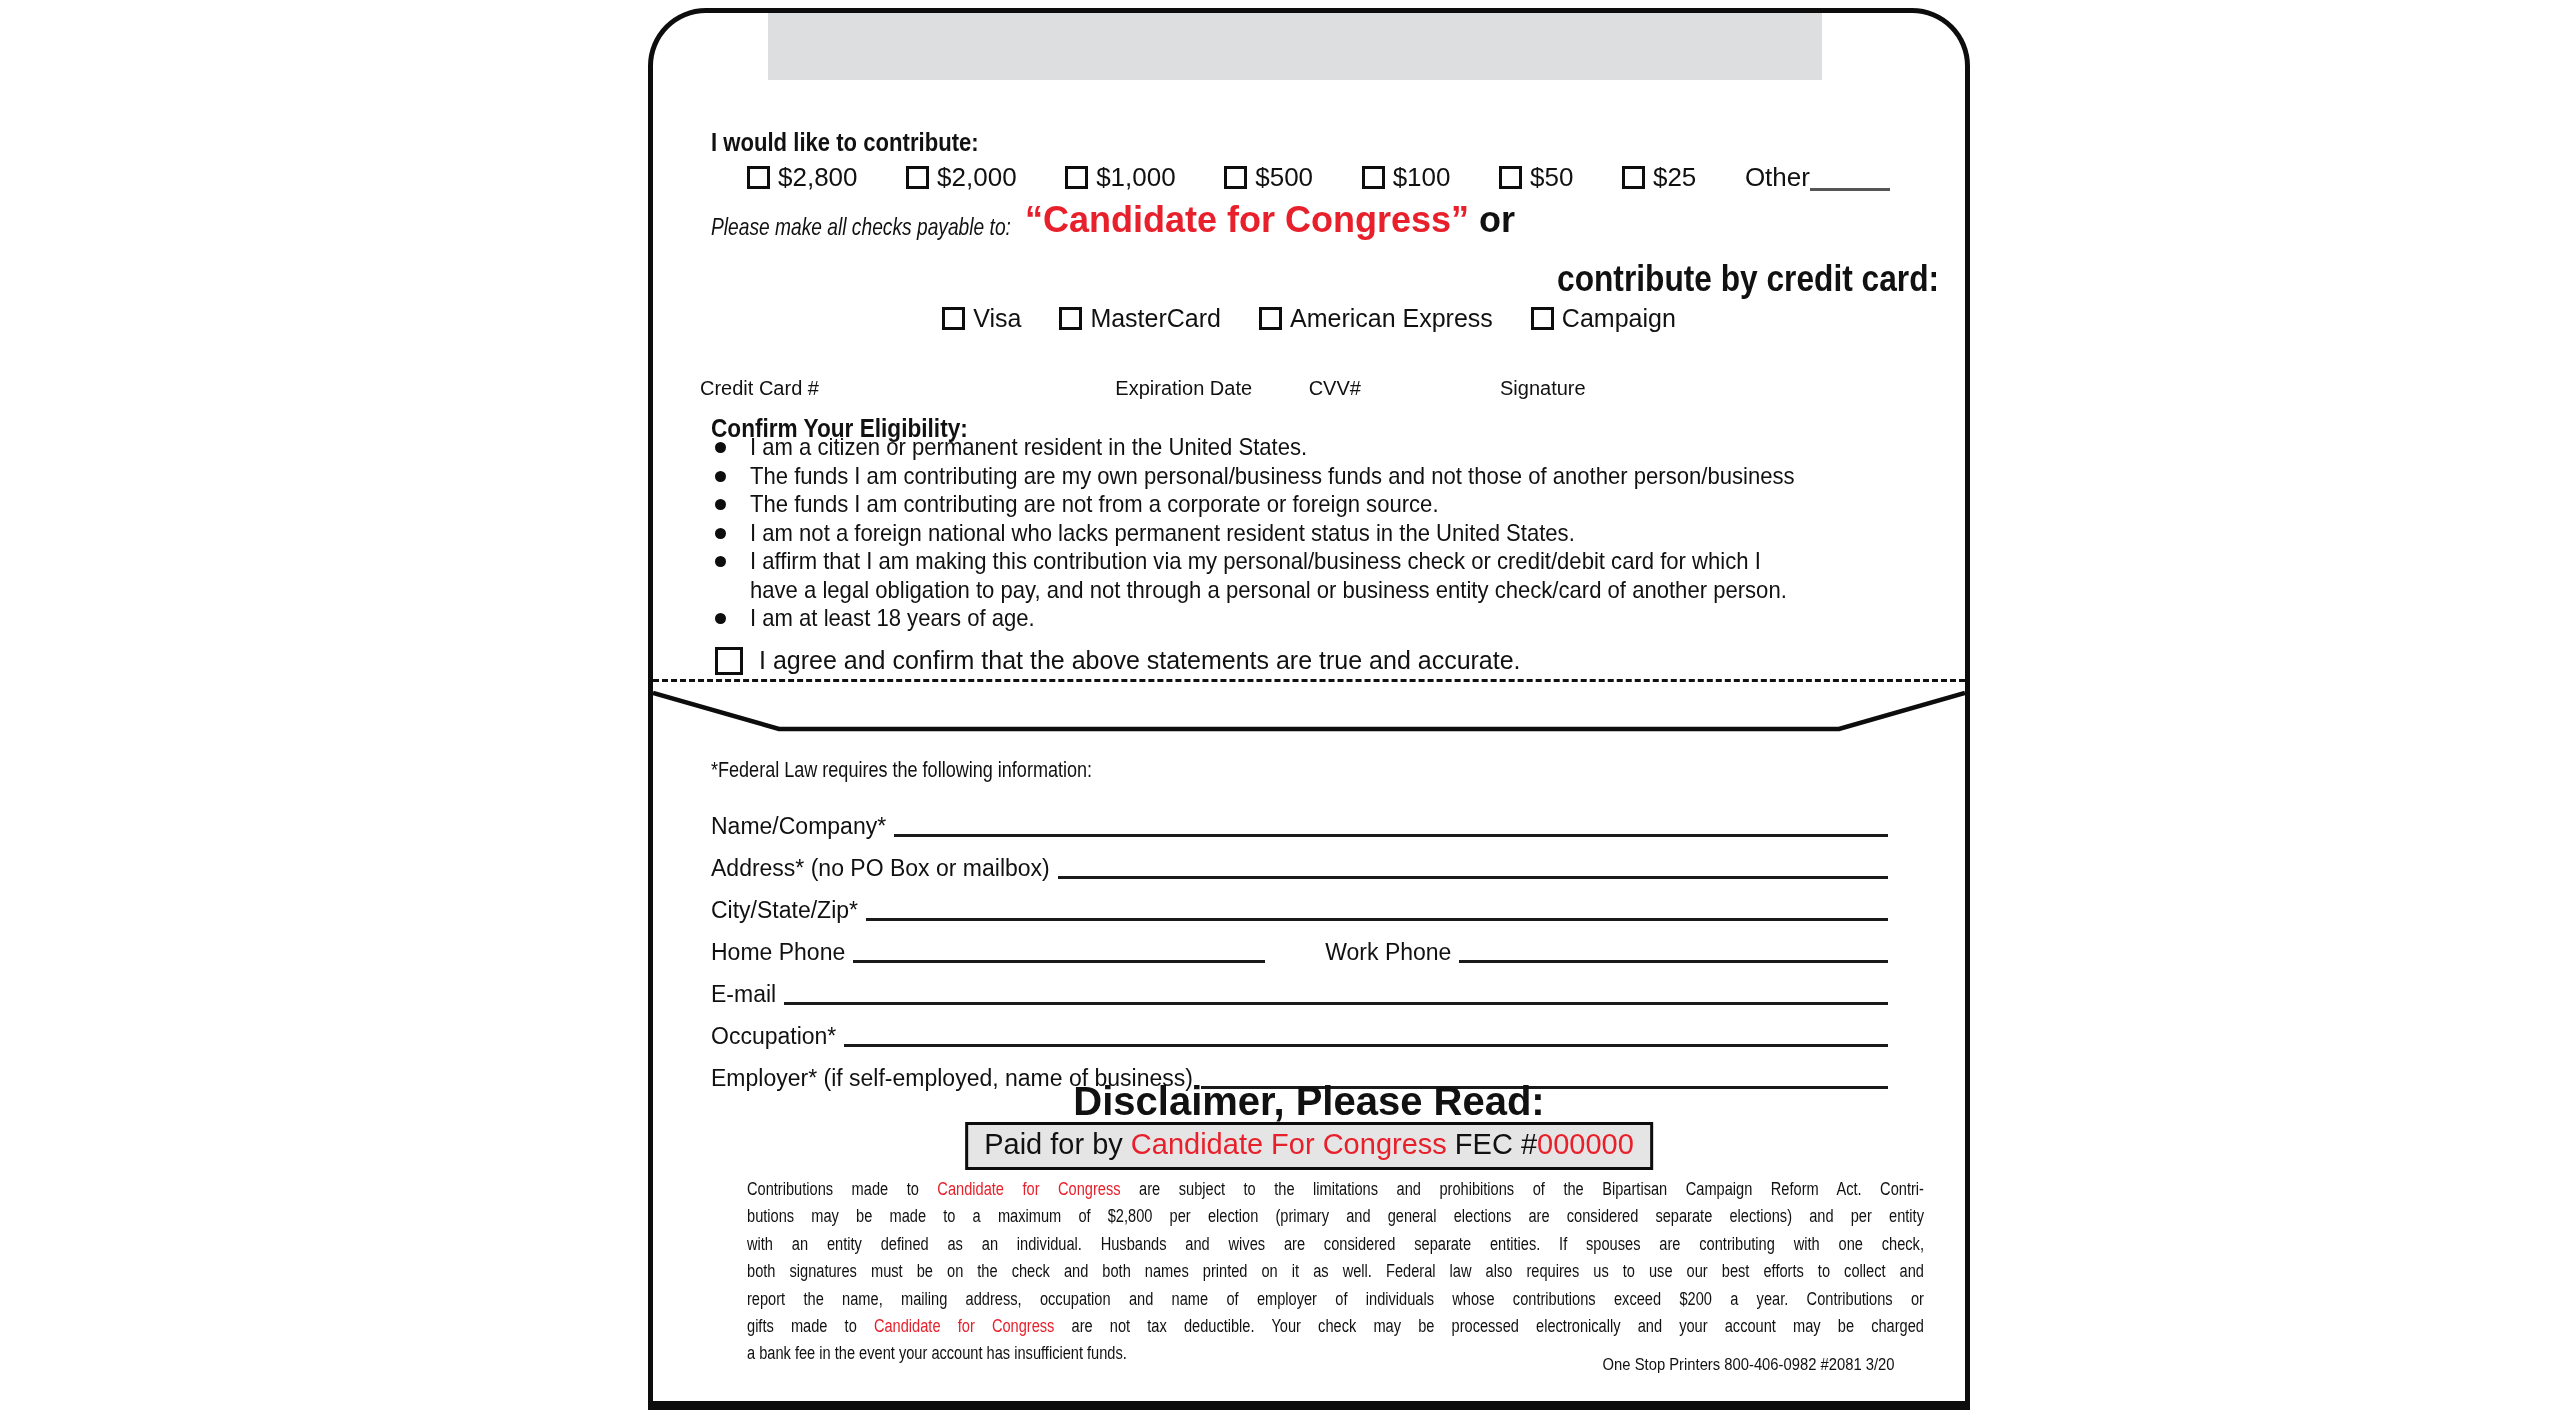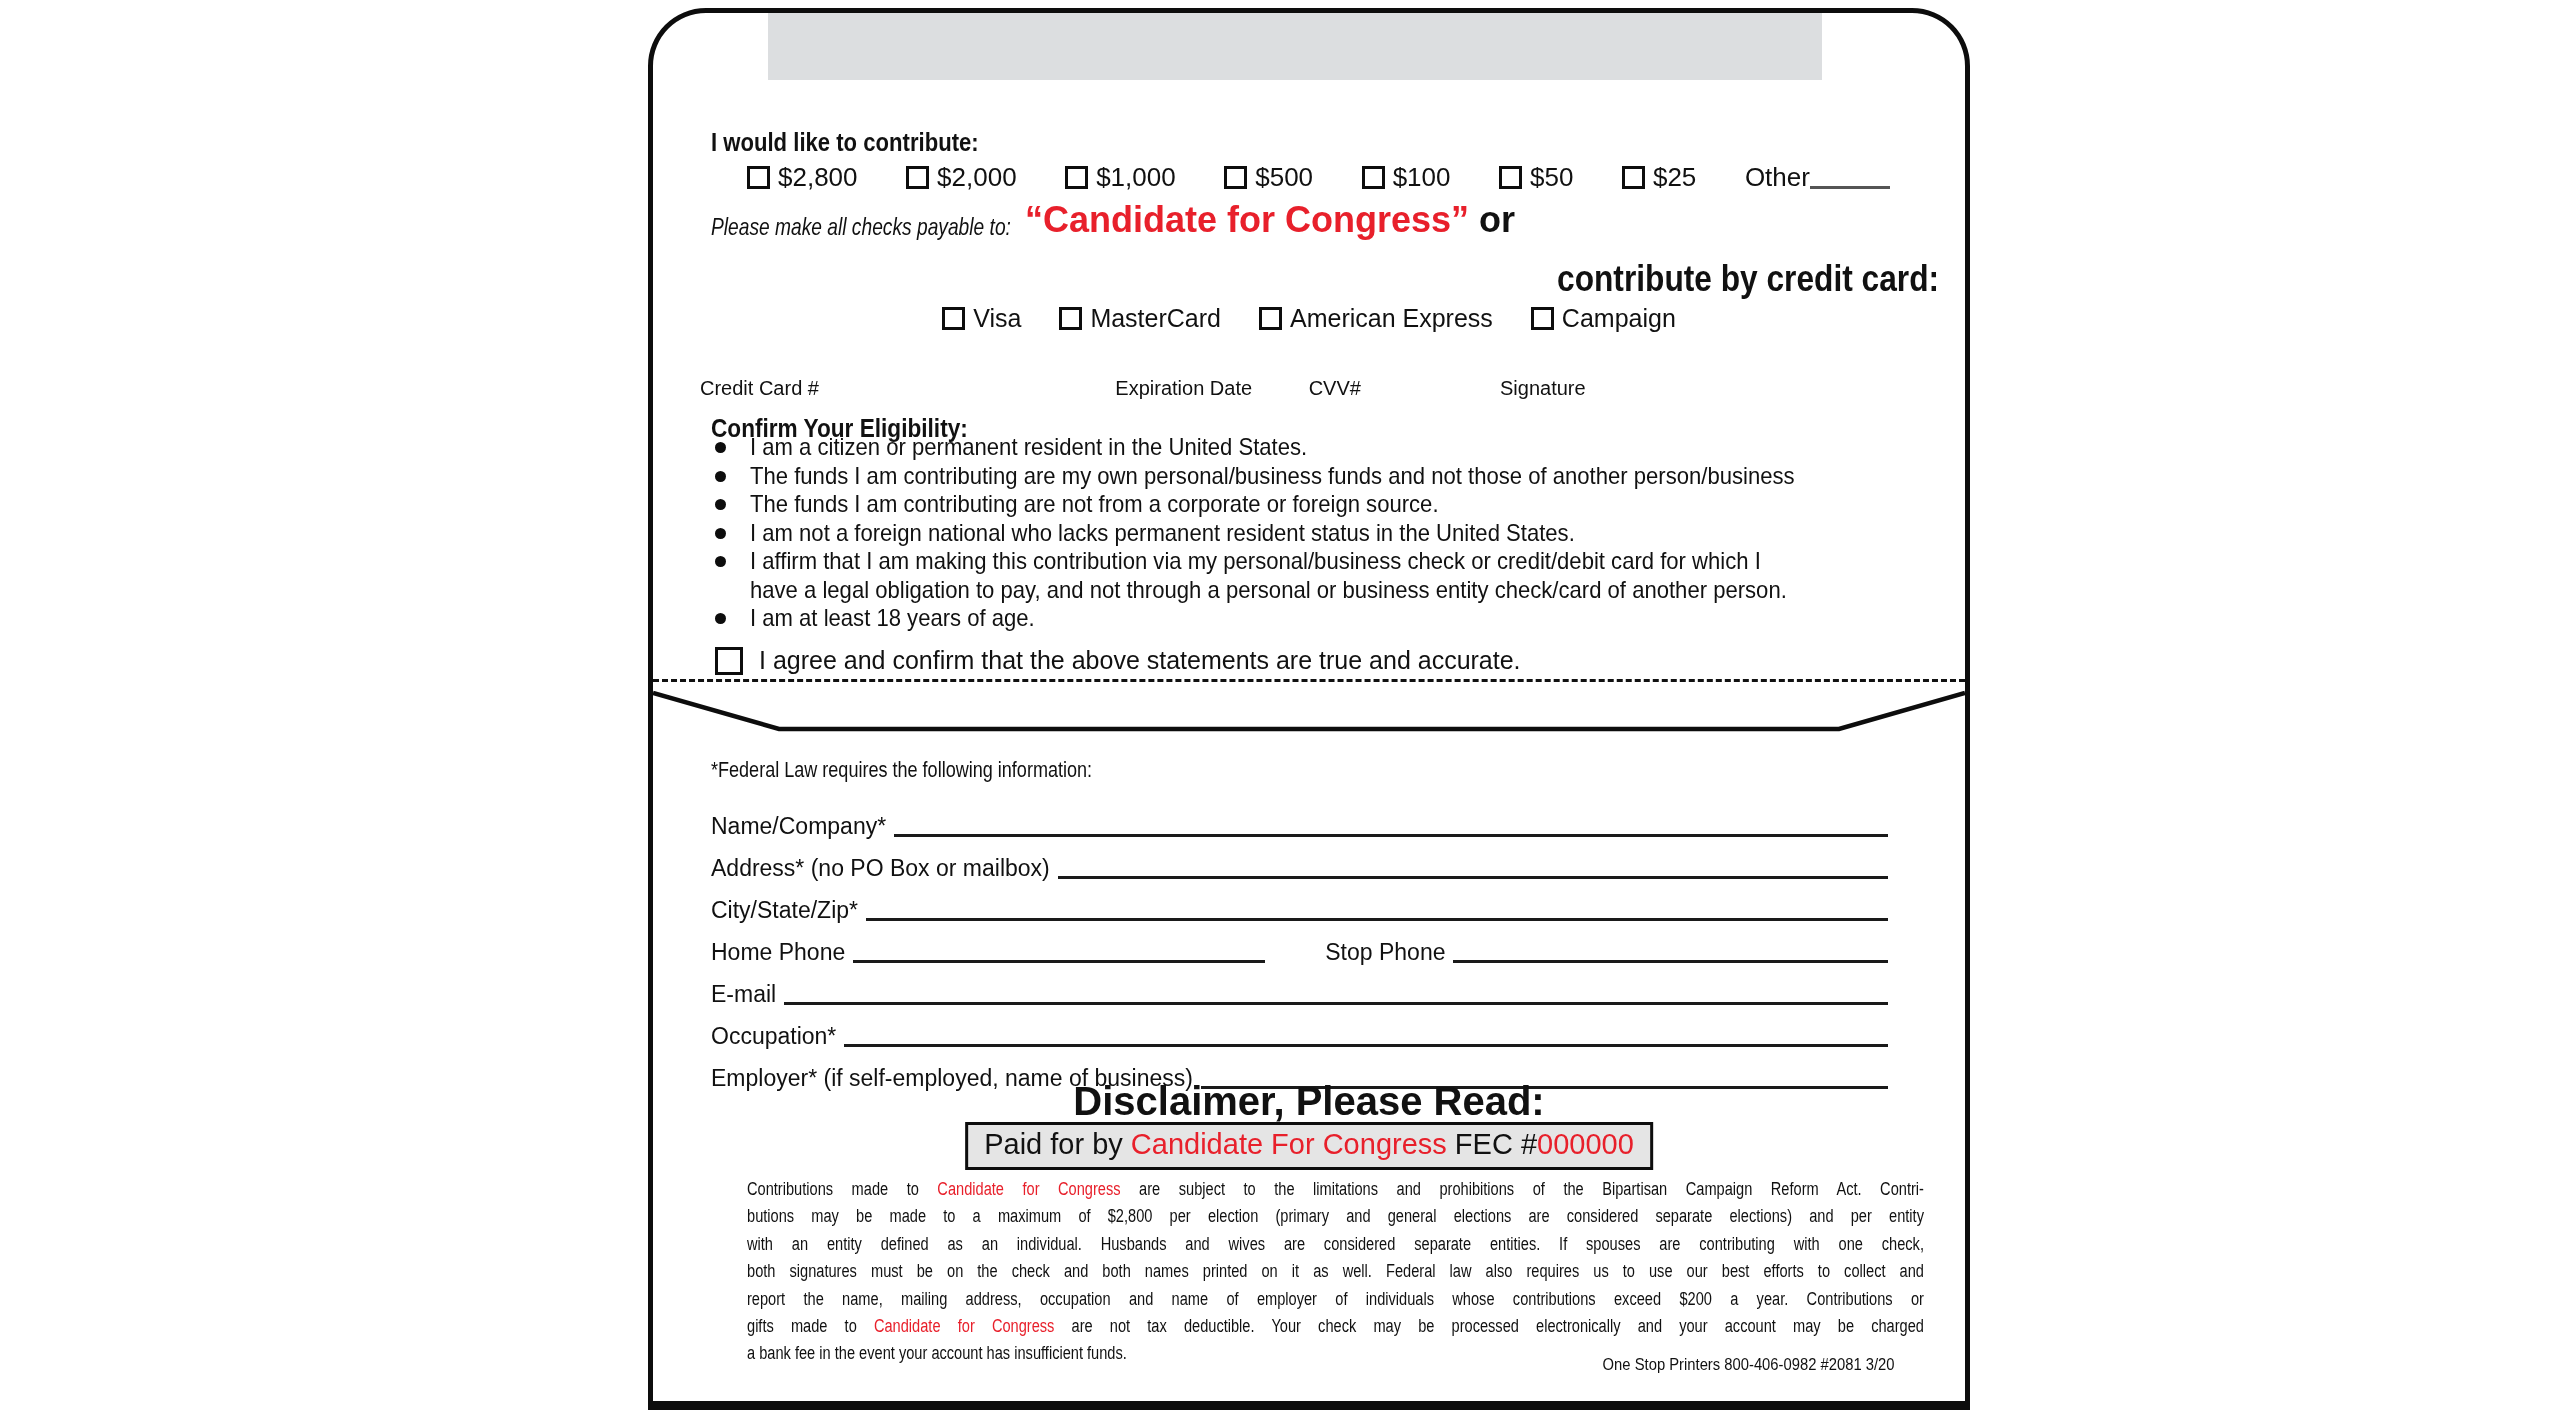--- a/index.html
+++ b/index.html
@@ -8,21 +8,21 @@
   .envelope{position:absolute;left:648px;top:8px;width:1322px;height:1402px;box-sizing:border-box;
             background:#fff;border:5px solid #0d0d0d;border-bottom-width:9px;
             border-radius:58px 58px 0 0;}
   .abs{position:absolute;}
   .cond{display:inline-block;transform-origin:left center;white-space:nowrap;}
   .gray-bar{left:115px;top:0;width:1054px;height:67px;background:#dcdee0;}
   .h-contrib{left:58px;top:114px;font-size:26px;font-weight:bold;}
   .amt-row{left:94px;top:149px;width:1143px;display:flex;justify-content:space-between;align-items:center;font-size:26px;}
   .opt{display:flex;align-items:center;gap:8px;}
   .cb{width:17px;height:17px;border:3px solid #0d0d0d;background:#fff;flex:0 0 auto;}
-  .other{display:flex;align-items:flex-start;font-size:26px;}
+  .other{display:flex;align-items:center;font-size:26px;}
   .other-line{display:inline-block;width:80px;border-bottom:3px solid #555;height:24px;}
   .pay-label{left:58px;top:200px;width:302px;font-size:24px;font-style:italic;}
   .pay-big{left:372px;top:186px;font-size:36px;font-weight:bold;white-space:nowrap;}
   .red{color:#e8202b;}
   .credit-line{left:0;top:245px;width:1312px;text-align:right;font-size:36px;font-weight:bold;}
   .card-row{left:0;top:291px;width:1312px;display:flex;justify-content:center;gap:38px;font-size:25px;}
   .cc-row{left:47px;top:357px;width:1180px;display:flex;justify-content:space-between;}
   .ccseg{display:flex;flex-direction:row;}
   .ccline{height:0;border-top:3px solid #1a1a1a;}
   .cclabel{text-align:center;font-size:20px;margin-top:7px;}
@@ -198,21 +198,21 @@
       <span>Address* (no PO Box or mailbox)</span>
         <span class="fl"></span>
     </div>
     <div class="abs frm" style="top:881px;">
       <span>City/State/Zip*</span>
         <span class="fl"></span>
     </div>
     <div class="abs frm" style="top:923px;">
       <span>Home Phone</span>
         <span class="flfix"></span>
-      <span class="wp">Stop Phone</span>
+      <span class="wp">Work Phone</span>
         <span class="fl"></span>
     </div>
     <div class="abs frm" style="top:965px;">
       <span>E-mail</span>
         <span class="fl"></span>
     </div>
     <div class="abs frm" style="top:1007px;">
       <span>Occupation*</span>
         <span class="fl"></span>
     </div>

